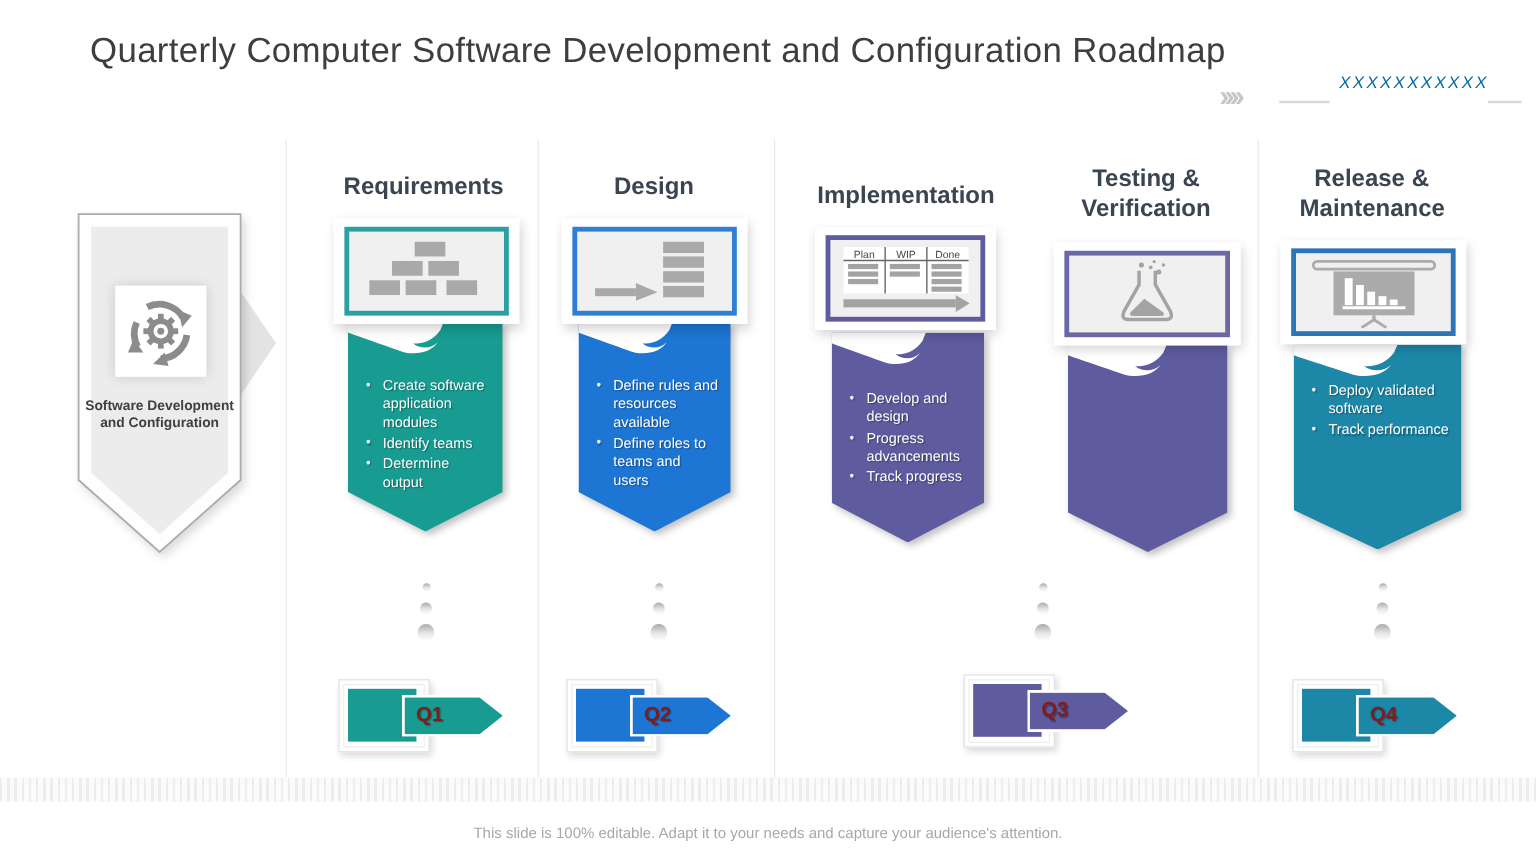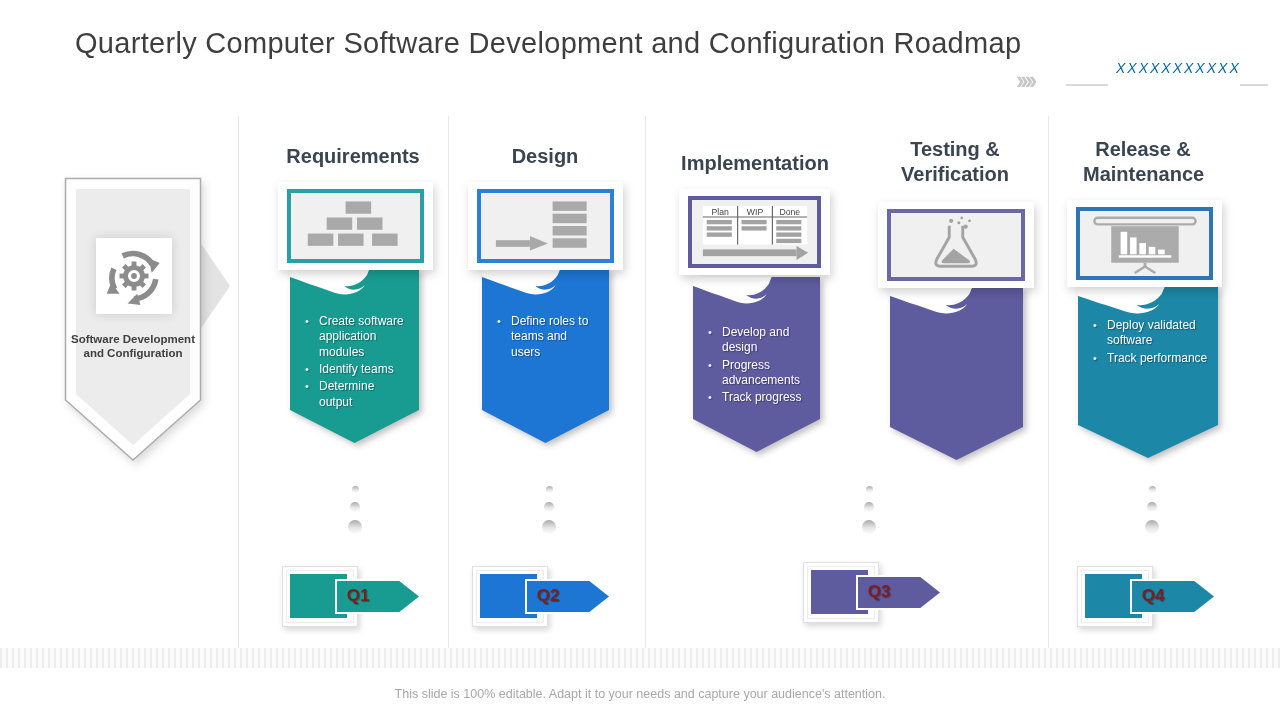--- a/index.html
+++ b/index.html
@@ -229,20 +229,21 @@
       <li>Determine output</li>
     </ul>
   </div>
 </div>
 <div class="abs ribbon ph1r pt1">
   <div class="ribbon-shape" style="background-color: rgb(29, 118, 211);">
     <svg class="curl" viewBox="0 0 88 28" preserveAspectRatio="none">
       <path d="M0 0 H74 L71 8 C66 16 58 20 50 19 C55 24 64 24 69 18 C64 27 50 30 39 25 C26 20 10 14 0 10 Z" fill="#ffffff"></path>
     </svg>
     <ul>
+      <li>Define rules and resources available</li>
       <li>Define roles to teams and users</li>
     </ul>
   </div>
 </div>
 <div class="abs ribbon ph2r pt2">
   <div class="ribbon-shape" style="background-color: rgb(94, 91, 159);">
     <svg class="curl" viewBox="0 0 88 28" preserveAspectRatio="none">
       <path d="M0 0 H74 L71 8 C66 16 58 20 50 19 C55 24 64 24 69 18 C64 27 50 30 39 25 C26 20 10 14 0 10 Z" fill="#ffffff"></path>
     </svg>
     <ul>

